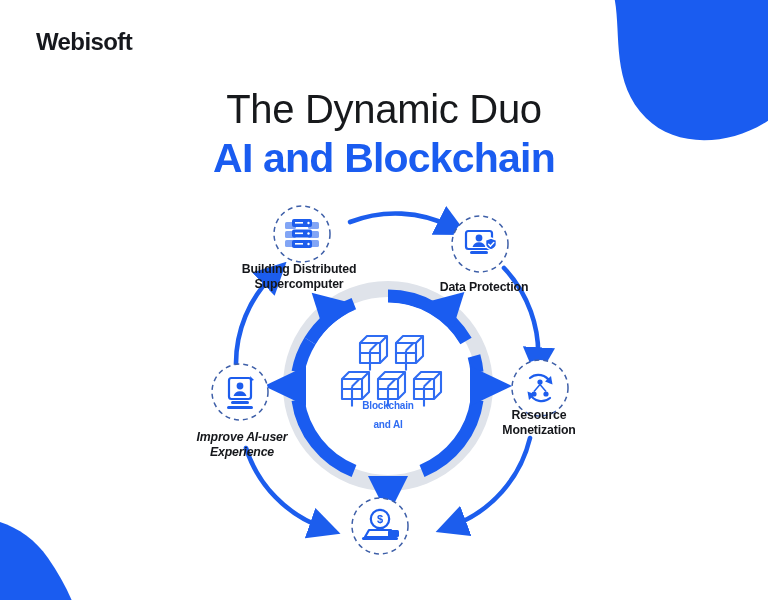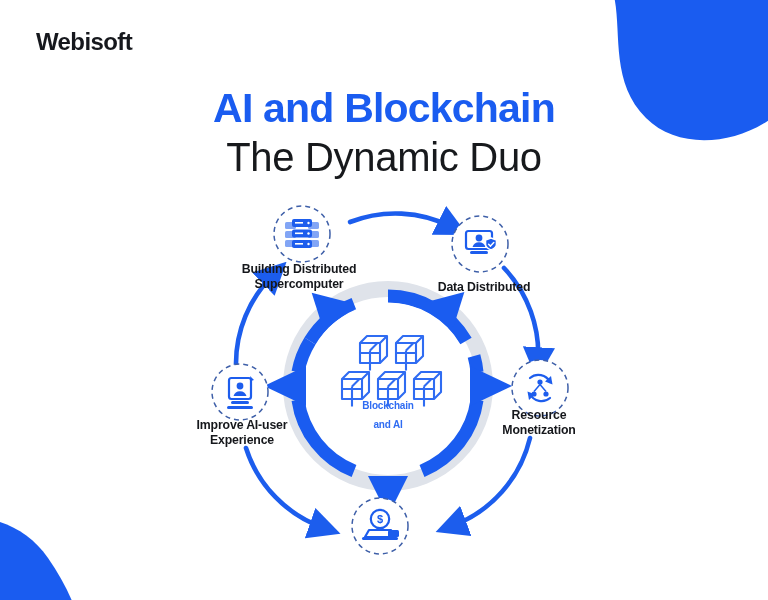--- a/index.html
+++ b/index.html
@@ -86,21 +86,21 @@
     line-height: 15px;
     font-weight: bold;
     color: #15171b;
     letter-spacing: -0.15px;
     white-space: pre-line;
   }
   #label-supercomputer { left: 28px;  top: 76px;  width: 214px; }
   #label-protection    { left: 240px; top: 94px;  width: 160px; }
   #label-resource      { left: 302px; top: 222px; width: 146px; }
   #label-monetization  { left: 112px; top: 362px; width: 224px; }
-  #label-experience    { left: -4px;  top: 232px; width: 164px; }
+  #label-experience    { left: -4px;  top: 244px; width: 164px; font-style: italic; }
 
   
   #center-caption {
     position: absolute;
     left: 144px;
     top: 210px;
     width: 160px;
     text-align: center;
     font-size: 10px;
     line-height: 19px;
@@ -121,22 +121,22 @@
   </svg>
 
   <svg class="blob" id="blob-bl" width="300" height="300" viewBox="0 0 300 300" aria-hidden="true">
     <path d="M24,132 C62,96 126,104 158,150 C190,196 206,250 188,286
              C170,322 80,318 36,286 C-8,254 -14,168 24,132 Z" fill="#1a5cf0"></path>
   </svg>
 
   <div id="brand">Webisoft</div>
 
   <div id="headline">
+    <span id="headline-line2">The Dynamic Duo</span>
     <span id="headline-line1">AI and Blockchain</span>
-    <span id="headline-line2">The Dynamic Duo</span>
   </div>
 
   <div id="diagram">
 
     <svg id="diagram-svg" width="448" height="400" viewBox="0 0 448 400" aria-hidden="true">
       <defs>
 
         <marker id="arc-head" markerWidth="7" markerHeight="7" refX="3.2" refY="3.5" orient="auto" markerUnits="strokeWidth">
           <path d="M0,0 L7,3.5 L0,7 Z" fill="#1c5ded"></path>
         </marker>
@@ -310,21 +310,21 @@
         </g>
       </g>
     </svg>
 
     <div id="center-caption">Blockchain
 and AI</div>
 
     <div class="node-label" id="label-supercomputer">Building Distributed
 Supercomputer</div>
 
-    <div class="node-label" id="label-protection">Data Distributed</div>
+    <div class="node-label" id="label-protection">Data Protection</div>
 
     <div class="node-label" id="label-resource">Resource
 Monetization</div>
 
 
     <div class="node-label" id="label-experience">Improve AI-user
 Experience</div>
   </div>
 
 </div>

